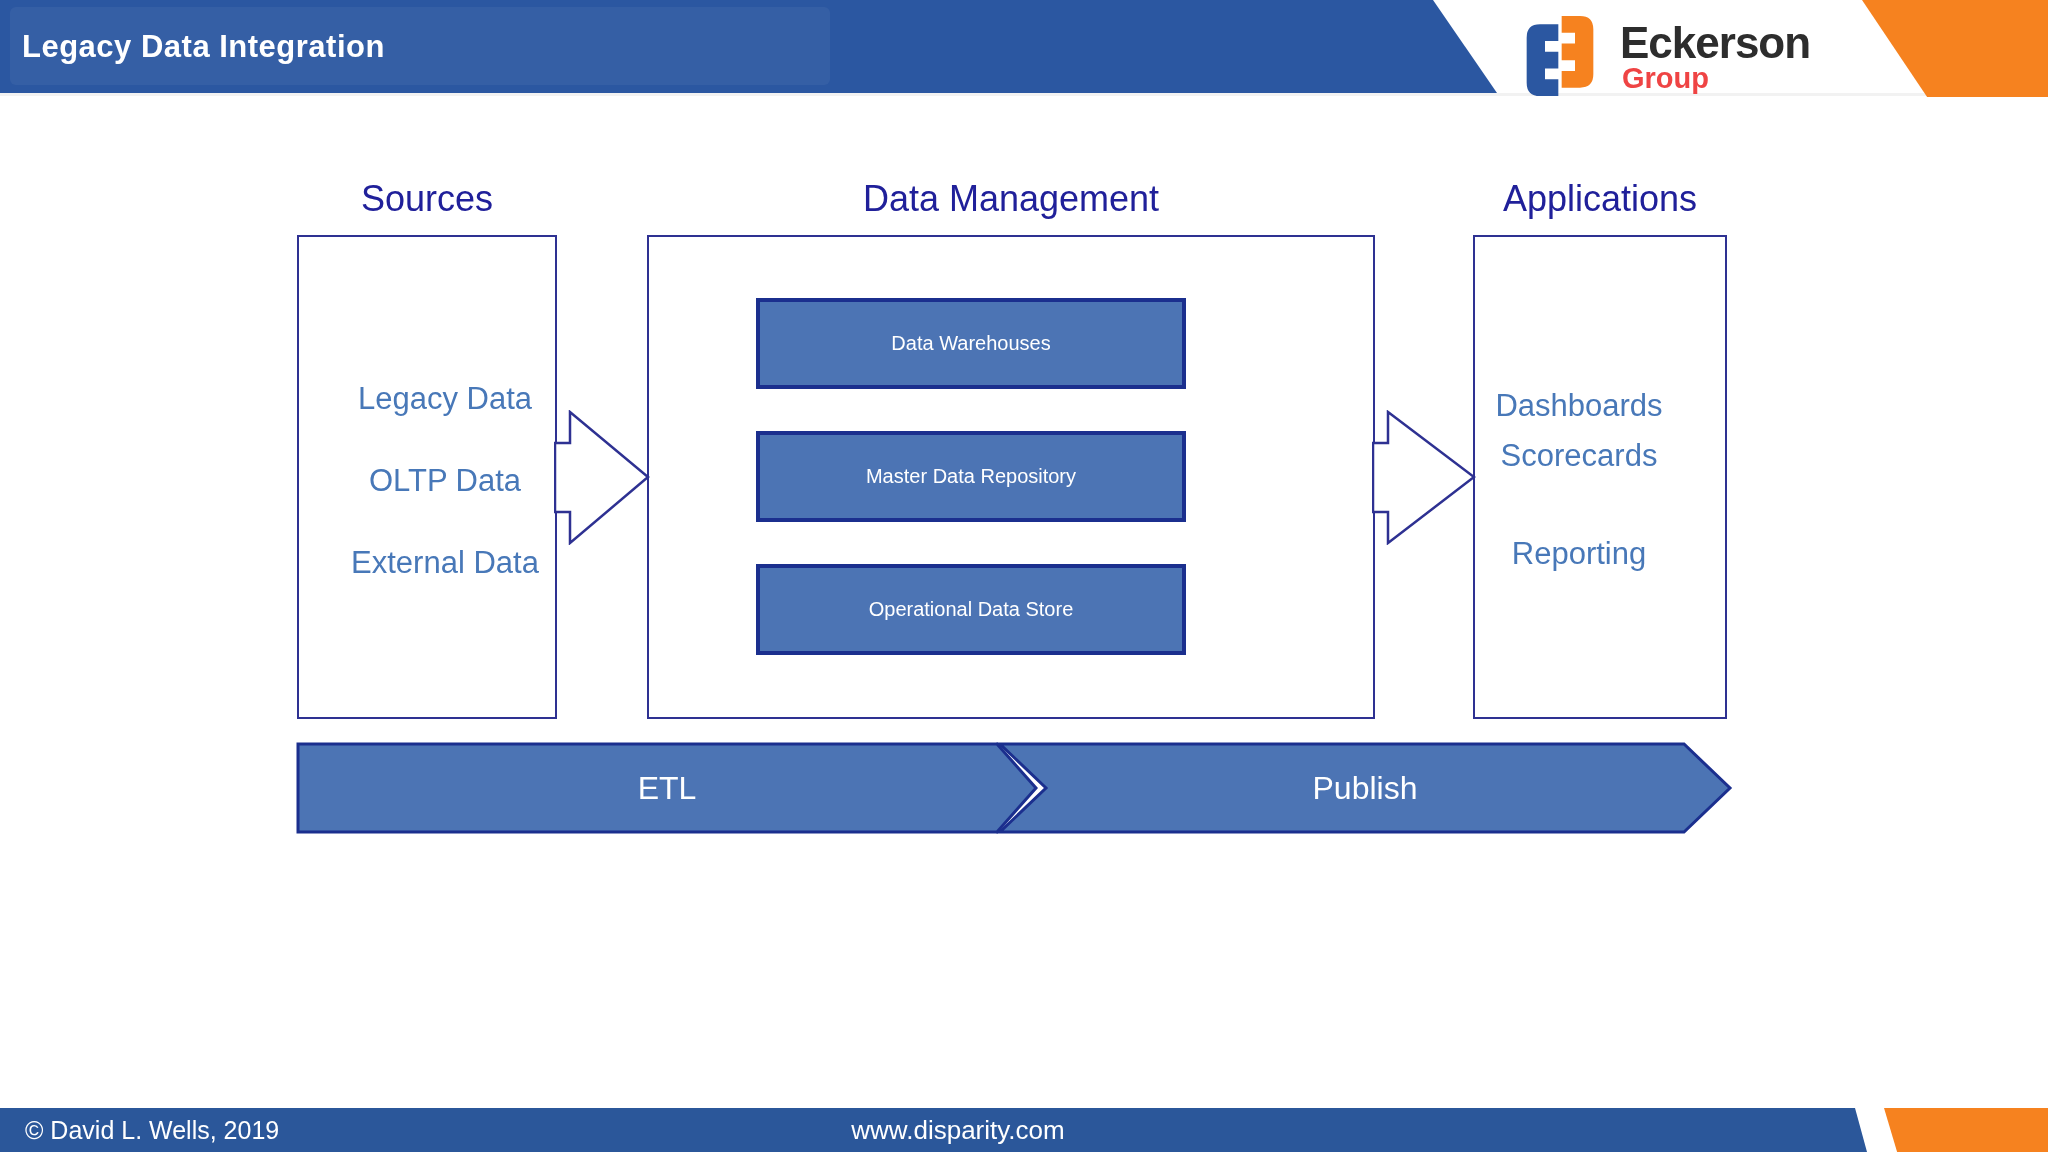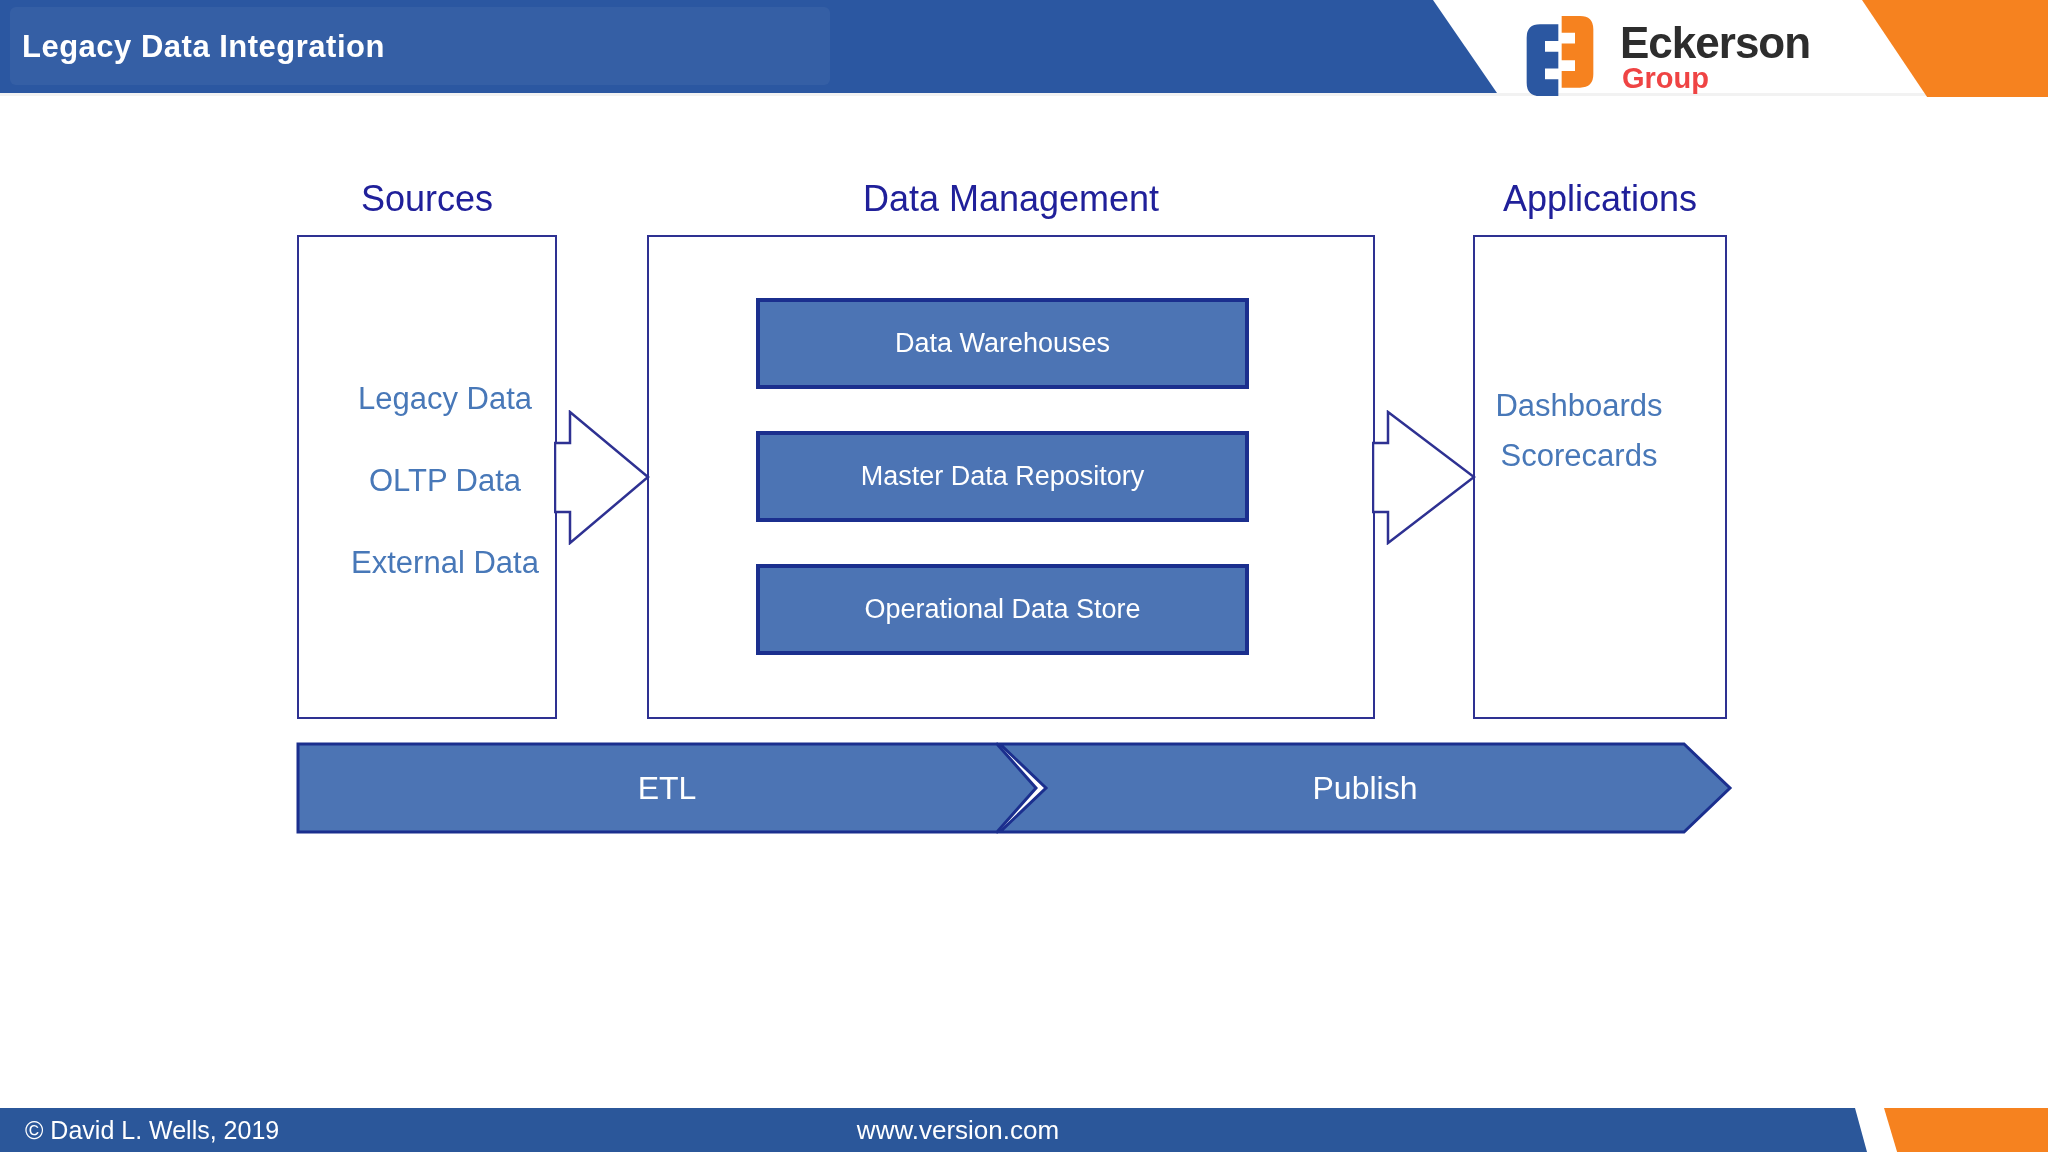--- a/index.html
+++ b/index.html
@@ -50,23 +50,23 @@
   .col-box{position:absolute;top:235px;height:484px;background:#ffffff;border:2px solid #2e3192;box-sizing:border-box;}
   .box-sources{left:297px;width:260px;}
   .box-dm{left:647px;width:728px;}
   .box-apps{left:1473px;width:254px;}
   
   .list-item{position:absolute;height:38px;text-align:center;color:#4878b8;font-size:31px;}
   .src-item{left:297px;width:260px;padding-left:18px;}
   .app-item{left:1473px;width:212px;}
   
   .dm-box{
-    position:absolute;left:756px;width:493px;height:91px;background:#4c74b4;
+    position:absolute;left:756px;width:430px;height:91px;background:#4c74b4;
     border:4px solid #1b2f8e;box-sizing:border-box;display:flex;align-items:center;justify-content:center;
-    color:#ffffff;font-size:27px;
+    color:#ffffff;font-size:20px;
   }
   
   .hollow-arrow{position:absolute;top:410px;}
   .flow-svg{position:absolute;left:296px;top:742px;}
   .flow-label{
     position:absolute;top:744px;height:88px;display:flex;align-items:center;justify-content:center;
     color:#ffffff;font-size:32px;
   }
   .lbl-etl{left:298px;width:738px;}
   .lbl-publish{left:1046px;width:638px;}
@@ -116,34 +116,35 @@
   <div class="list-item src-item" style="top:381px;">Legacy Data</div>
   <div class="list-item src-item" style="top:463px;">OLTP Data</div>
   <div class="list-item src-item" style="top:545px;">External Data</div>
 
   <div class="dm-box" style="top:298px;">Data Warehouses</div>
   <div class="dm-box" style="top:431px;">Master Data Repository</div>
   <div class="dm-box" style="top:564px;">Operational Data Store</div>
 
   <div class="list-item app-item" style="top:388px;">Dashboards</div>
   <div class="list-item app-item" style="top:438px;">Scorecards</div>
+  <div class="list-item app-item" style="top:536px;">Reporting</div>
 
   <svg class="hollow-arrow" style="left:554px;" width="96" height="135" viewBox="0 0 96 135">
     <polygon points="1,33 16,33 16,2 94,67 16,133 16,102 1,102" fill="#ffffff" stroke="#2e3192" stroke-width="2.5"></polygon>
   </svg>
   <svg class="hollow-arrow" style="left:1372px;" width="104" height="135" viewBox="0 0 104 135">
     <polygon points="1,33 16,33 16,2 102,67 16,133 16,102 1,102" fill="#ffffff" stroke="#2e3192" stroke-width="2.5"></polygon>
   </svg>
 
   <svg class="flow-svg" width="1440" height="92" viewBox="0 0 1440 92">
     <polygon points="2,2 701,2 740,46 701,90 2,90" fill="#4c74b4" stroke="#1b2f8e" stroke-width="3"></polygon>
     <polygon points="704,2 1388,2 1434,46 1388,90 704,90 750,46" fill="#4c74b4" stroke="#1b2f8e" stroke-width="3"></polygon>
   </svg>
   <div class="flow-label lbl-publish">Publish</div>
   <div class="flow-label lbl-etl">ETL</div>
 
 
   <div class="corner-br-blue"></div>
   <div class="corner-br-orange"></div>
   <div class="footer-copyright">© David L. Wells, 2019</div>
-  <div class="footer-site">www.version.com</div>
+  <div class="footer-site">www.disparity.com</div>
 
 </div>
 
 </body></html>

